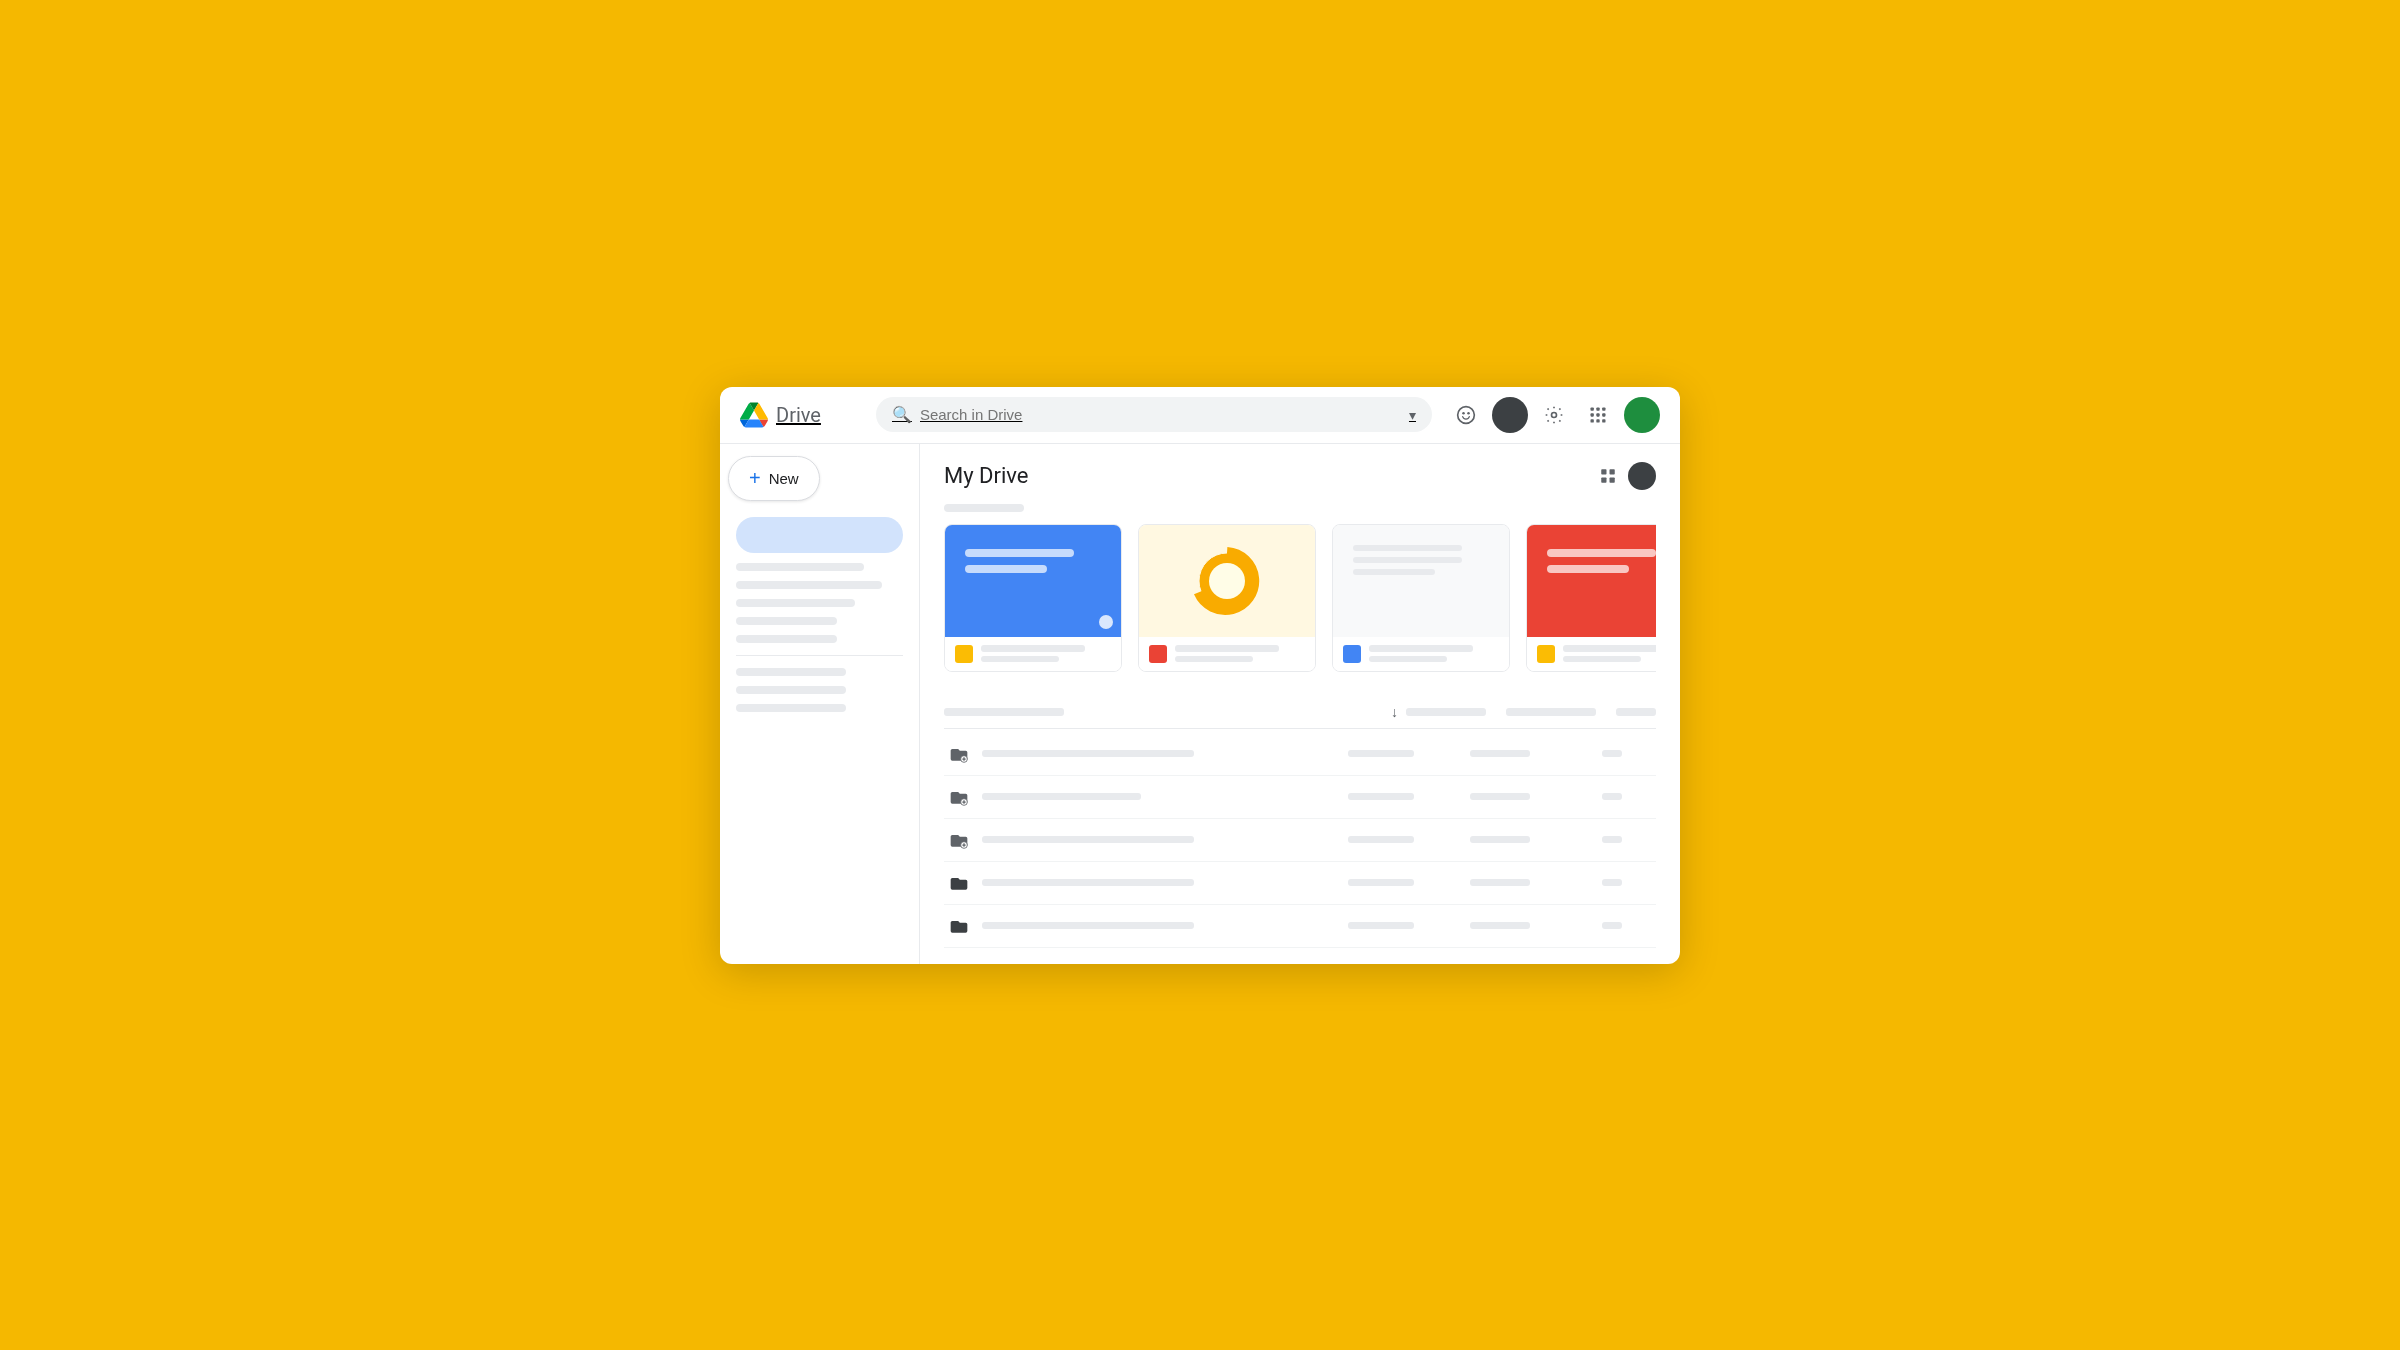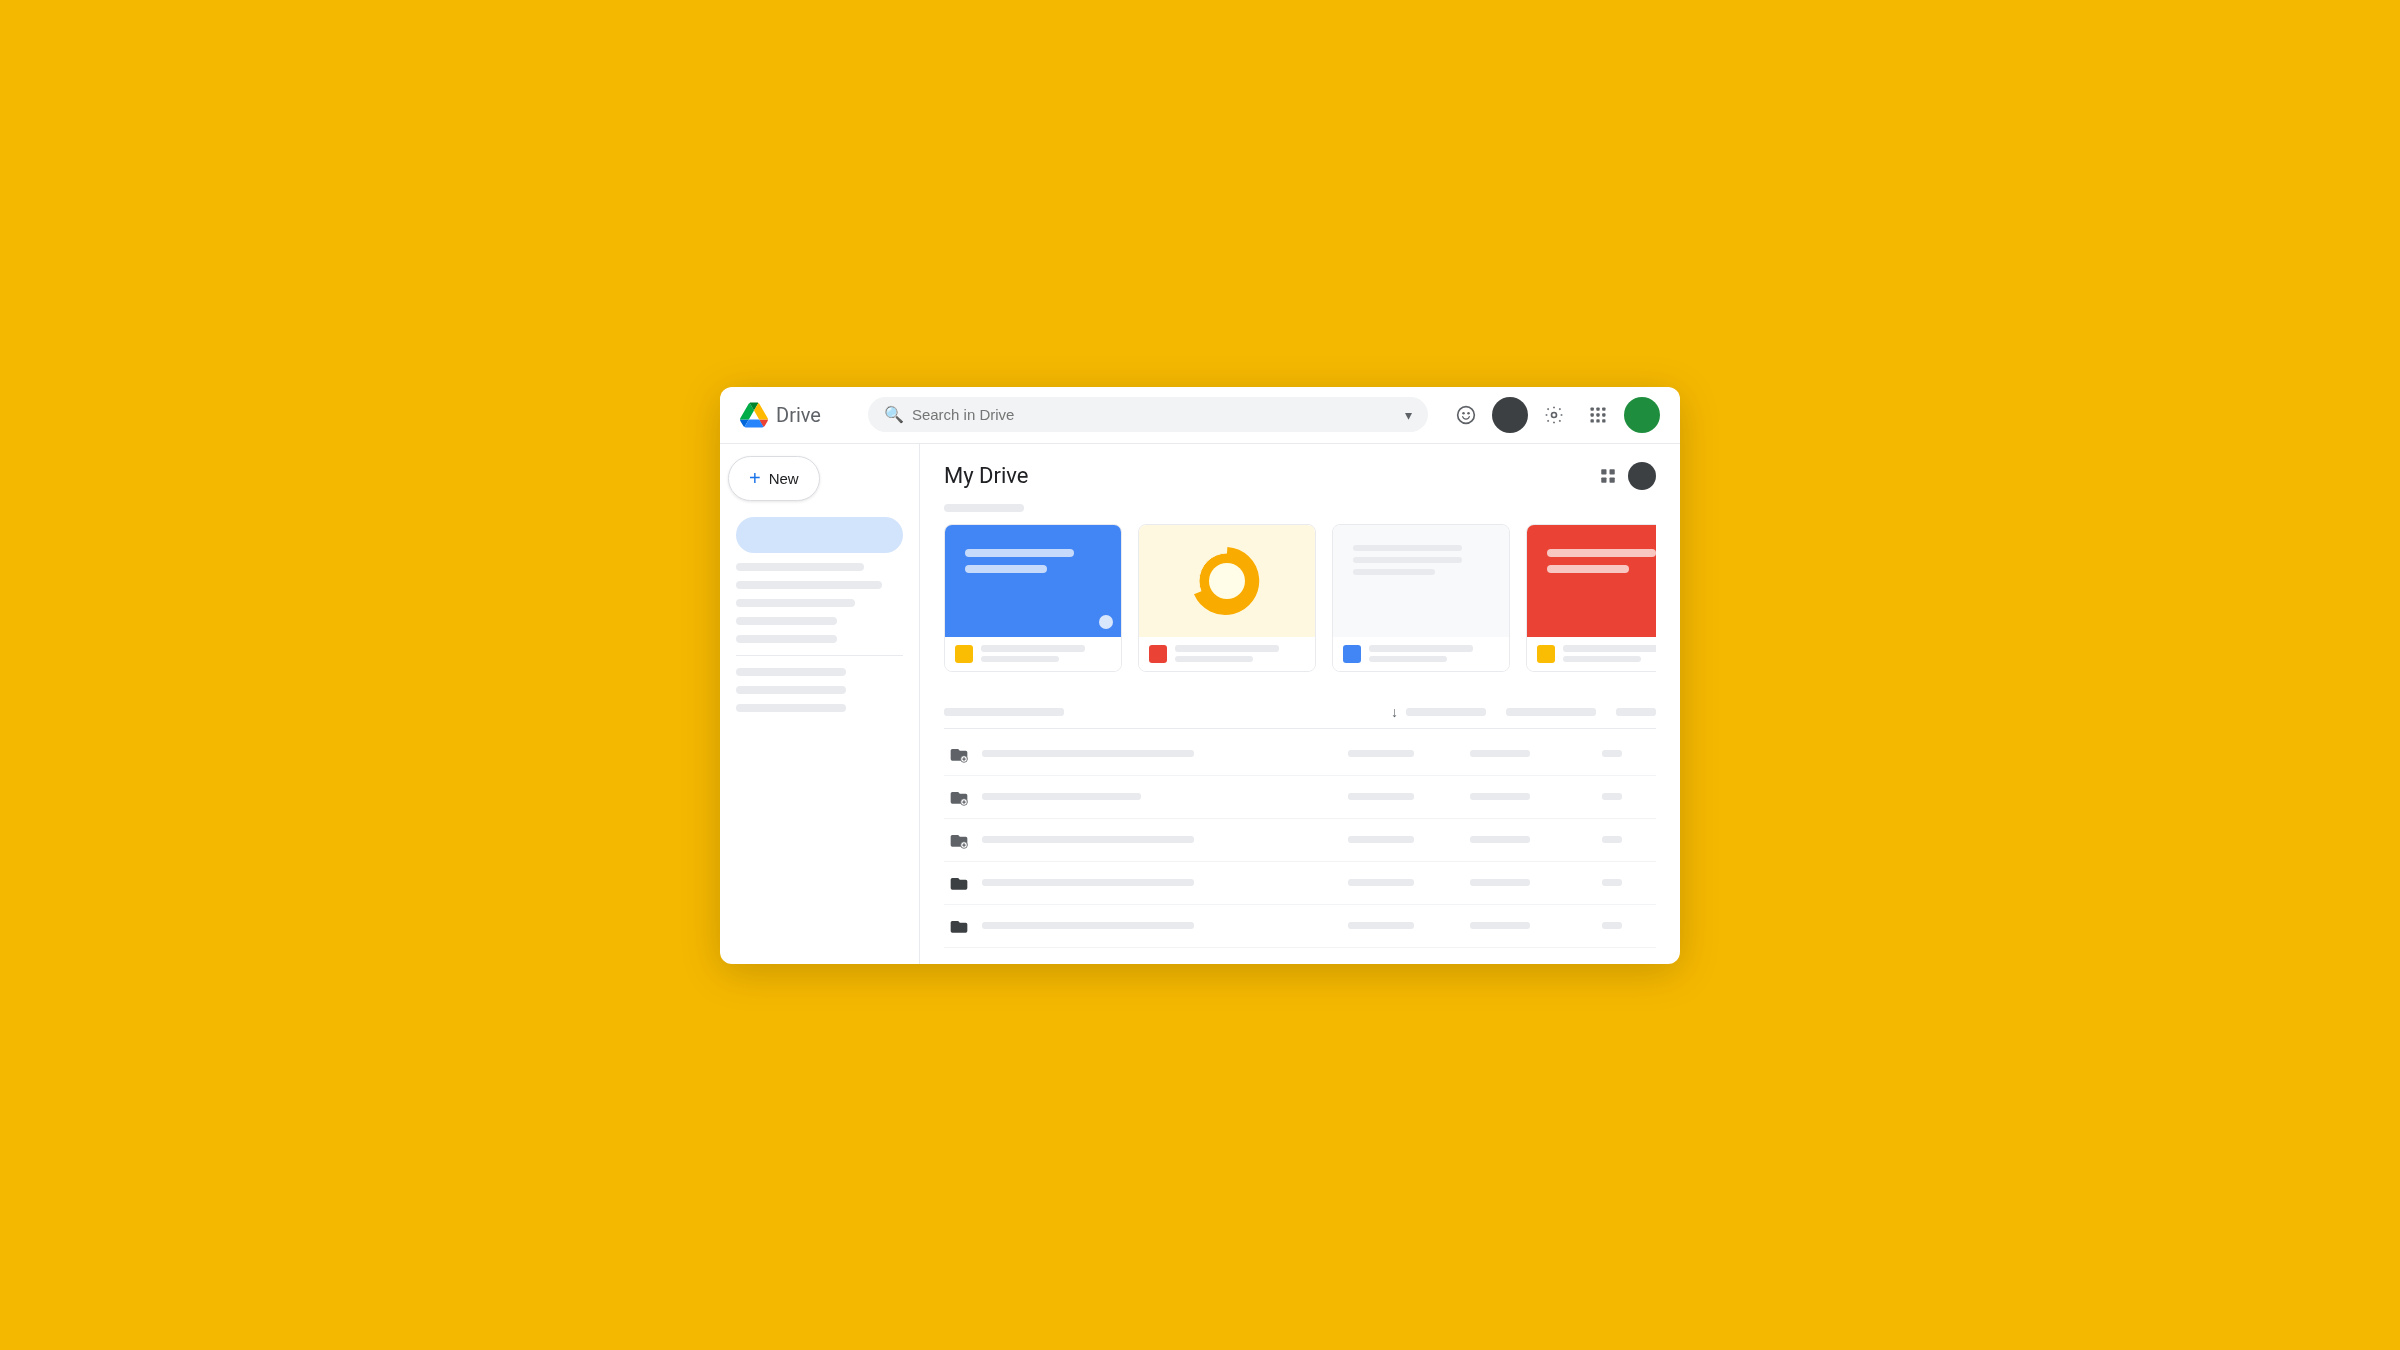--- a/index.html
+++ b/index.html
@@ -20,21 +20,22 @@
       overflow: hidden;
       display: flex;
       flex-direction: column;
     }
     
     .header {
       display: flex;
       align-items: center;
       padding: 10px 20px;
       border-bottom: 1px solid #e8eaed;
-      gap: 8px;
+      gap: 16px;
+      text-decoration: underline;
     }
     .logo-area {
       display: flex;
       align-items: center;
       gap: 8px;
       min-width: 120px;
     }
     .drive-logo {
       width: 28px;
       height: 28px;

